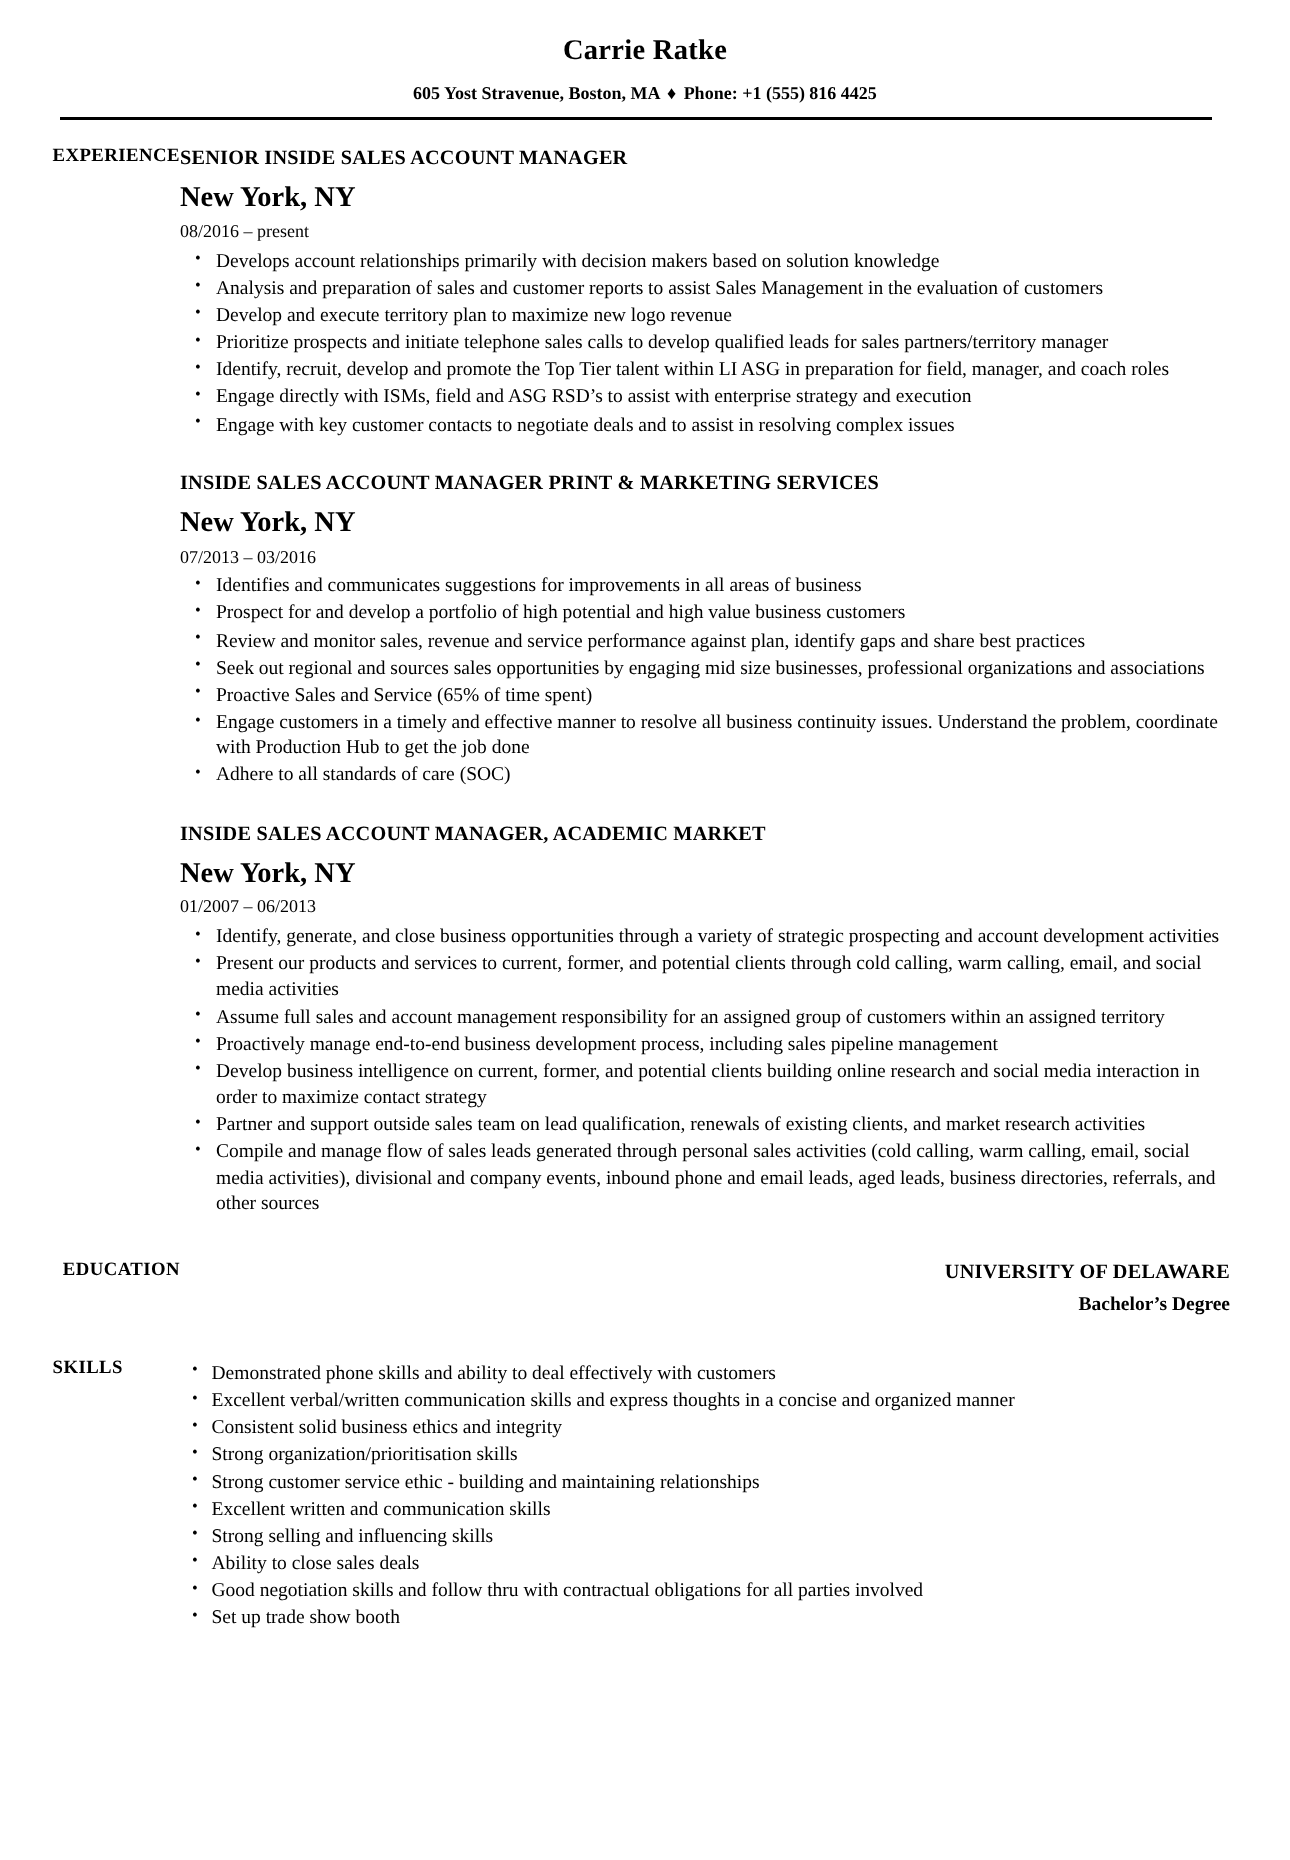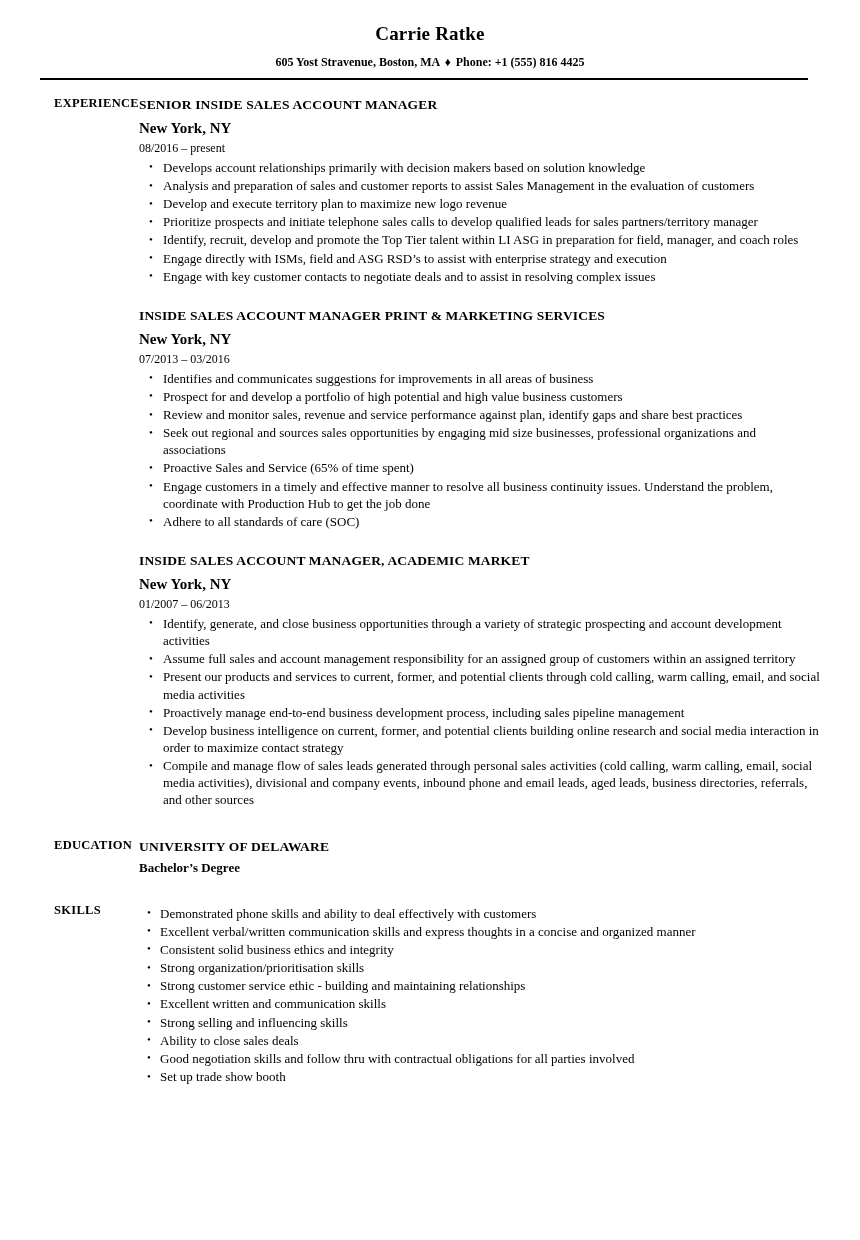--- a/index.html
+++ b/index.html
@@ -59,43 +59,42 @@
   }
   .section-label {
     width: 120px;
     flex: 0 0 120px;
     padding-left: 35px;
     box-sizing: border-box;
     font-size: 12.5px;
     font-weight: bold;
     letter-spacing: 0.3px;
     line-height: 1.25;
-    margin-left: 19px;
   }
   .section-body {
     flex: 1 1 auto;
     padding-right: 40px;
   }
 
   #experience-section { margin-top: 16px; }
-  #education-section  { margin-top: 28px; }
+  #education-section  { margin-top: 28px; text-align: right; }
   #skills-section     { margin-top: 25px; }
 
   
   .job { margin-bottom: 0; }
   .job + .job { margin-top: 22px; }
 
   .job-title {
     font-size: 13.5px;
     font-weight: bold;
     letter-spacing: 0.15px;
     line-height: 1.35;
   }
   .job-location {
-    font-size: 15px;
+    font-size: 19px;
     font-weight: bold;
     line-height: 1.45;
     margin-top: 4px;
   }
   .job-dates {
     font-size: 12px;
     font-weight: normal;
     line-height: 1.4;
   }
 
@@ -183,24 +182,25 @@
             <li>Engage customers in a timely and effective manner to resolve all business continuity issues. Understand the problem, coordinate with Production Hub to get the job done</li>
             <li>Adhere to all standards of care (SOC)</li>
           </ul>
         </div>
         <div class="job">
           <div class="job-title">INSIDE SALES ACCOUNT MANAGER, ACADEMIC MARKET</div>
           <div class="job-location">New York, NY</div>
           <div class="job-dates">01/2007 – 06/2013</div>
           <ul class="bullets">
             <li>Identify, generate, and close business opportunities through a variety of strategic prospecting and account development activities</li>
+            <li>Present our products and services to current, former, and potential clients through cold calling, warm calling, email, and social media activities</li>
             <li>Assume full sales and account management responsibility for an assigned group of customers within an assigned territory</li>
-            <li>Present our products and services to current, former, and potential clients through cold calling, warm calling, email, and social media activities</li>
             <li>Proactively manage end-to-end business development process, including sales pipeline management</li>
             <li>Develop business intelligence on current, former, and potential clients building online research and social media interaction in order to maximize contact strategy</li>
+            <li>Partner and support outside sales team on lead qualification, renewals of existing clients, and market research activities</li>
             <li>Compile and manage flow of sales leads generated through personal sales activities (cold calling, warm calling, email, social media activities), divisional and company events, inbound phone and email leads, aged leads, business directories, referrals, and other sources</li>
           </ul>
         </div>
       </div>
   </div>
 
   <div class="section" id="education-section">
     <div class="section-label">EDUCATION</div>
     <div class="section-body">
       <div class="edu-school">UNIVERSITY OF DELAWARE</div>

